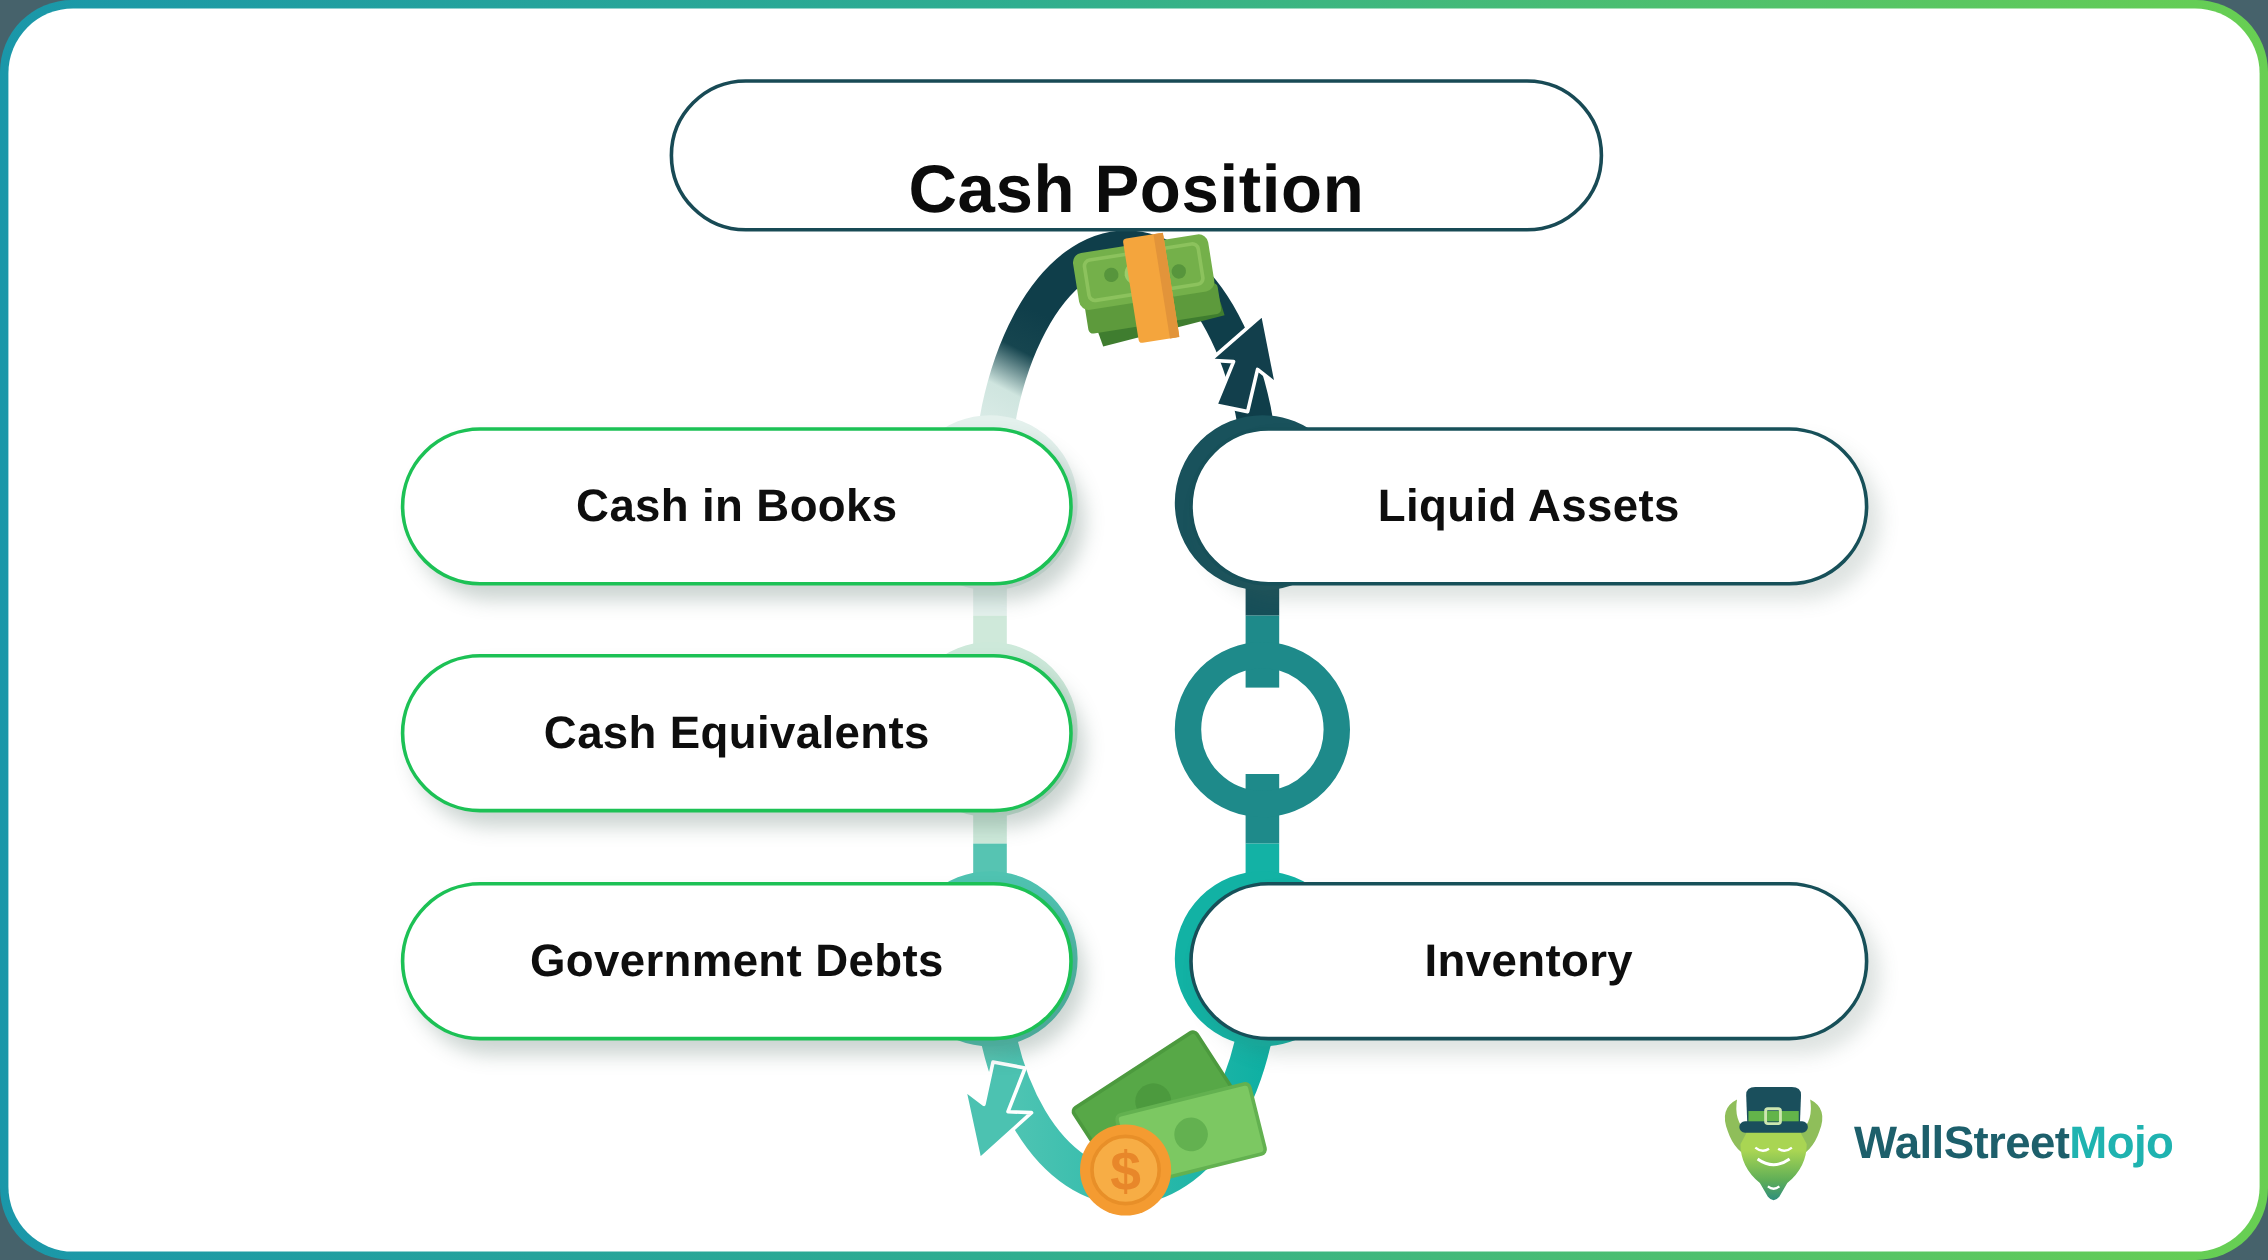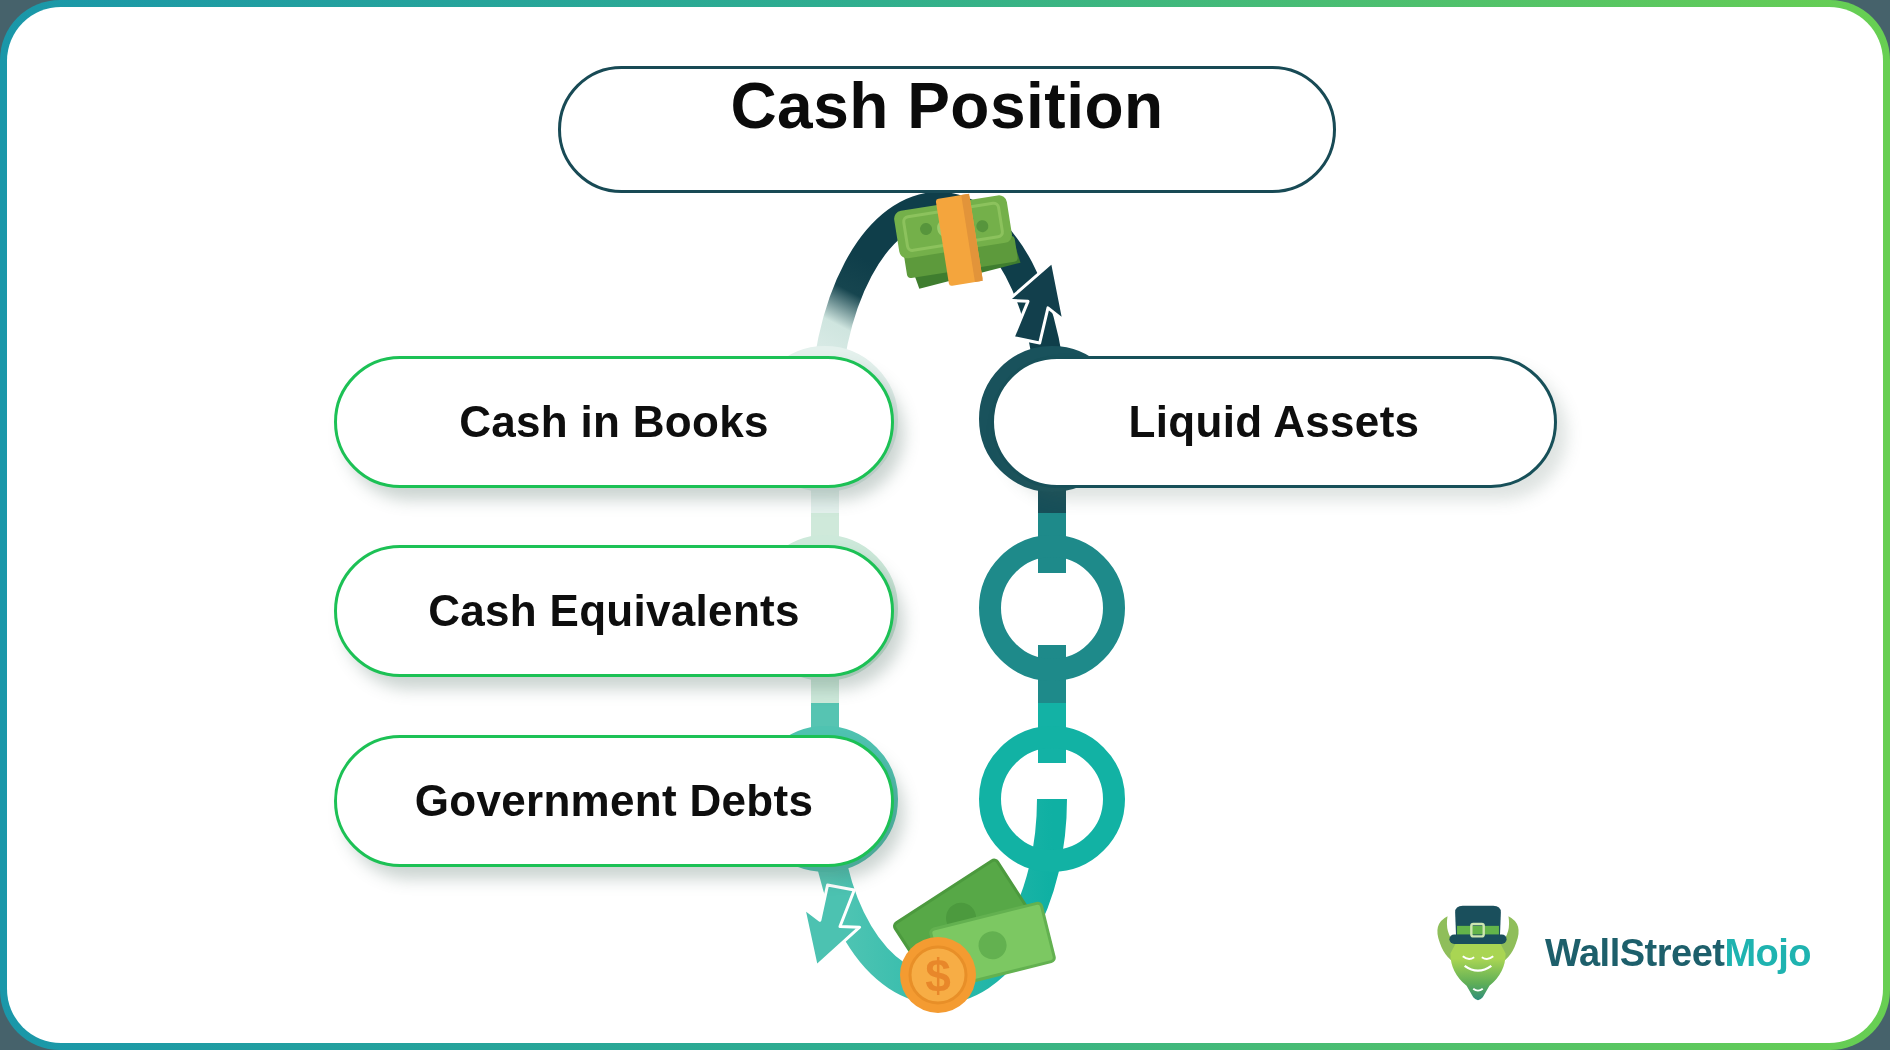--- a/index.html
+++ b/index.html
@@ -6,31 +6,31 @@
   body{width:1890px;height:1050px;overflow:hidden;
        font-family:"Liberation Sans","DejaVu Sans",sans-serif;}
   .stage{position:absolute;left:0;top:0;width:1890px;height:1050px;}
   .card-border{position:absolute;inset:0;border-radius:60px;
        background:linear-gradient(90deg,#1a97a9 0%,#2fae8f 45%,#68cf52 100%);}
   .card-inner{position:absolute;inset:7px;border-radius:54px;background:#ffffff;}
   svg.loop{position:absolute;left:0;top:0;width:1890px;height:1050px;}
 
   .pill{position:absolute;height:126px;background:#fff;display:flex;
         align-items:center;justify-content:center;border-radius:66px;
-        font-weight:bold;font-size:44px;letter-spacing:.3px;color:#0e0e0e;}
+        font-weight:bold;font-size:38px;letter-spacing:.3px;color:#0e0e0e;}
   .pill.left{left:334px;width:554px;border:3px solid #1cc155;
         box-shadow:10px 12px 16px rgba(70,100,90,.28);}
   .pill.right{left:991px;width:560px;border:3px solid #175059;
         box-shadow:10px 12px 16px rgba(70,100,90,.18);}
   .row1{top:356px;} .row2{top:545px;} .row3{top:735px;}
 
   .title-pill{position:absolute;left:558px;top:66px;width:772px;height:121px;
         background:#fff;border:3px solid #184a55;border-radius:64px;
-        display:flex;align-items:flex-start;justify-content:center;
-        font-weight:bold;font-size:64px;color:#0b0b0b;letter-spacing:.5px;}
+        display:flex;align-items:flex-end;justify-content:center;
+        font-weight:bold;font-size:56px;color:#0b0b0b;letter-spacing:.5px;}
 
   .logo{position:absolute;left:1430px;top:903px;display:flex;
         align-items:center;gap:19px;}
   .logo-text{font-weight:bold;font-size:38px;letter-spacing:-.5px;white-space:nowrap;}
   .logo-dark{color:#1d5f6b;} .logo-teal{color:#1fb3b0;}
 </style>
 </head>
 <body>
 
 <div class="stage">
@@ -122,20 +122,23 @@
   <div class="pill left row2">
     <span>Cash Equivalents</span>
   </div>
   <div class="pill left row3">
     <span>Government Debts</span>
   </div>
 
   <div class="pill right row1">
     <span>Liquid Assets</span>
   </div>
+  <div class="pill right row3">
+    <span>Inventory</span>
+  </div>
 
   <div class="logo">
     <svg width="96" height="100" viewBox="0 0 100 105">
       <path d="M10 42 Q2 22 18 14 Q15 32 26 42 Q32 52 40 55 L32 66 Q16 60 10 42 Z" fill="#8fbe5a"></path>
       <path d="M90 42 Q98 22 82 14 Q85 32 74 42 Q68 52 60 55 L68 66 Q84 60 90 42 Z" fill="#8fbe5a"></path>
       <path d="M28 40 L72 40 L79 53 Q79 73 62 87 L55 99 Q50 105 45 99 L38 87 Q21 73 21 53 Z" fill="url(#bullHead)"></path>
       <defs>
         <linearGradient id="bullHead" x1="0" y1="0.3" x2="0" y2="1">
           <stop offset="0" stop-color="#a9d553"></stop>
           <stop offset="0.6" stop-color="#5fae57"></stop>

